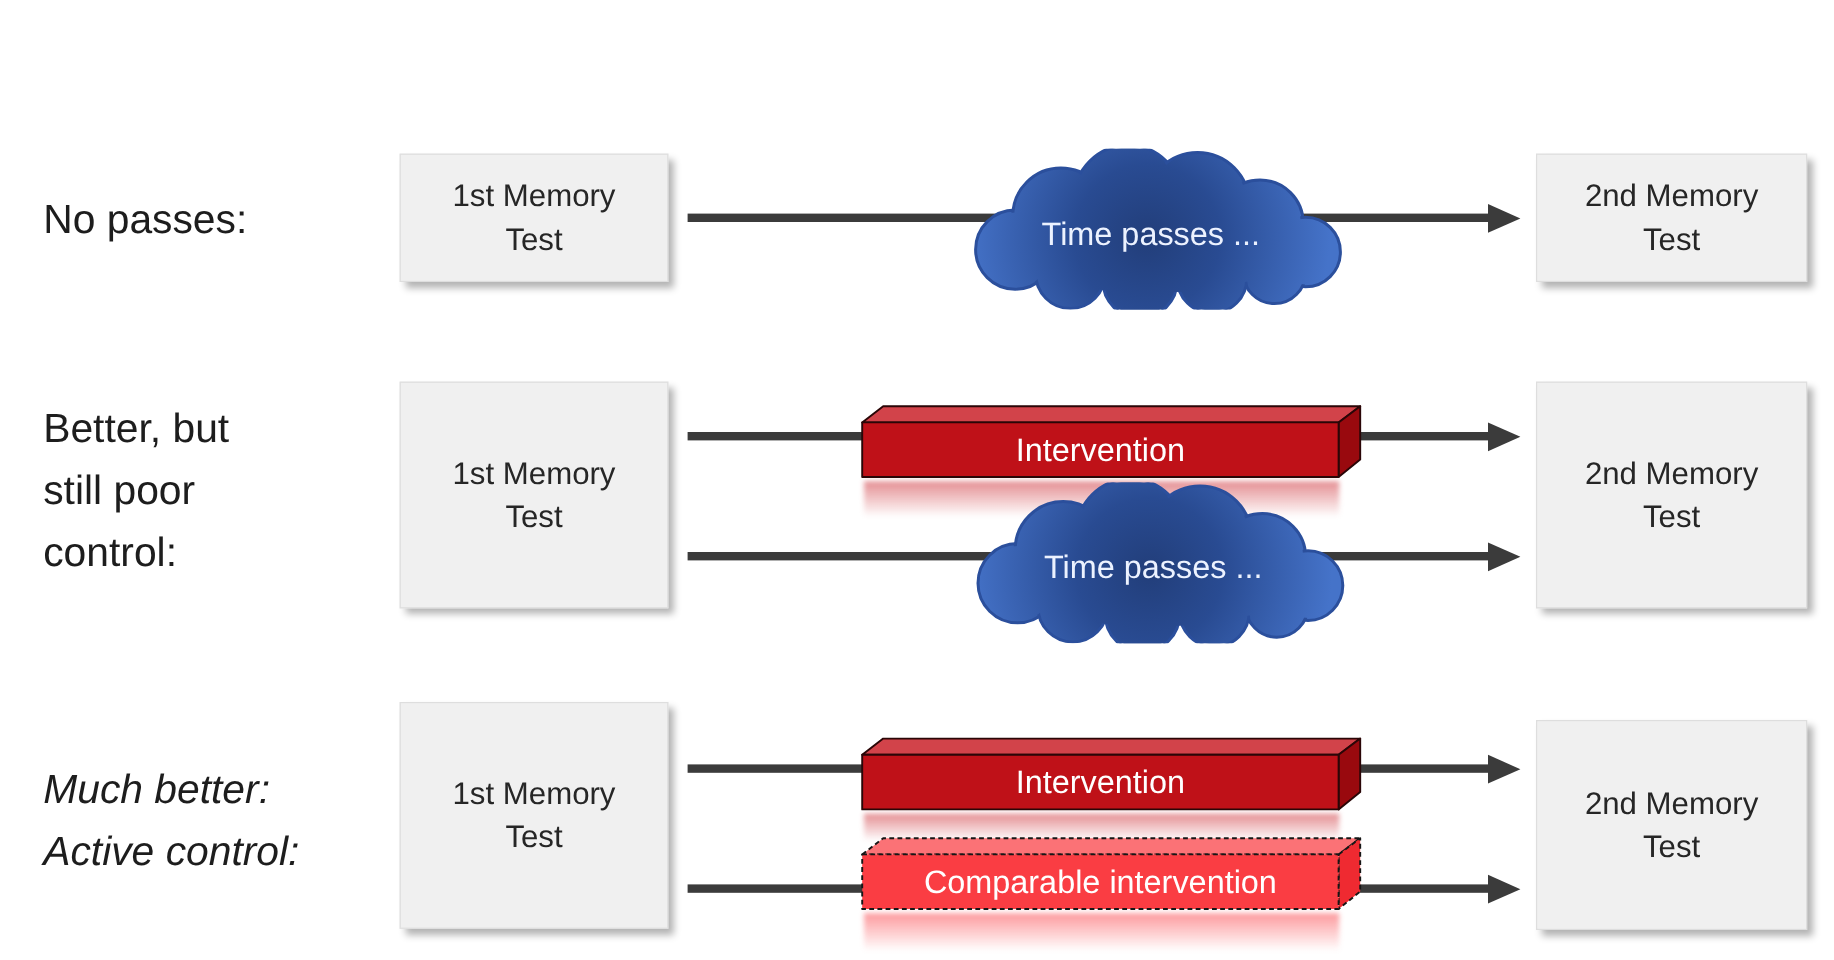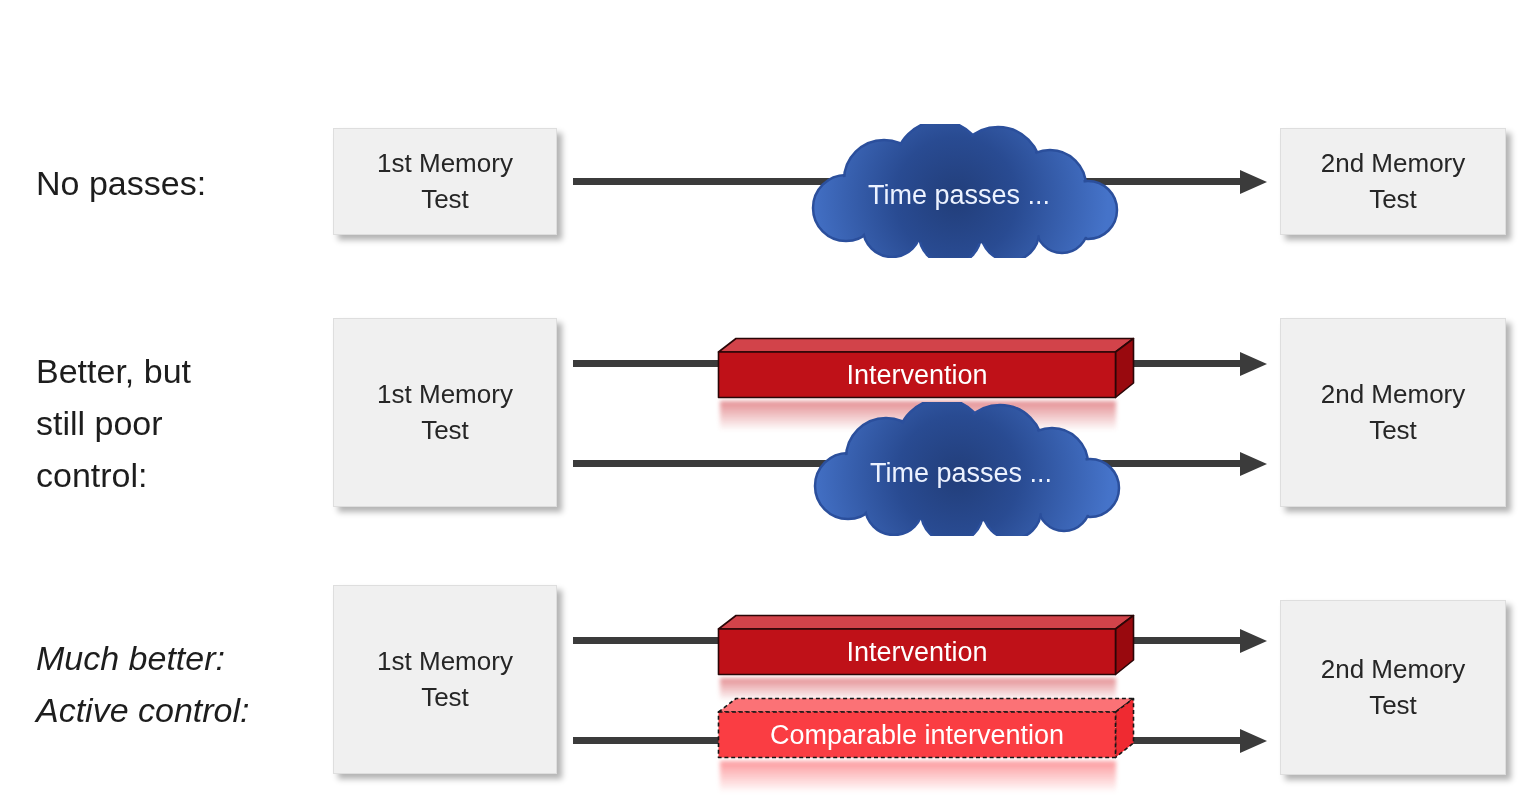--- a/index.html
+++ b/index.html
@@ -78,21 +78,21 @@
       <circle cx="104" cy="104" r="27"></circle>
         <ellipse cx="172" cy="78" rx="126" ry="42"></ellipse>
     </g>
     <text x="171" y="80" text-anchor="middle" font-size="27" fill="#ecf2ff">Time passes ...</text>
   </svg>
 
   <div class="mem-box" style="left:1280px;top:128px;width:224px;height:105px;">
     <span>2nd Memory Test</span>
   </div>
 
-  <div class="row-label" style="top:345px;">Better, but
+  <div class="row-label" style="top:331px;">Better, but
 still poor
 control:</div>
 
   <div class="mem-box" style="left:333px;top:318px;width:222px;height:187px;">
     <span>1st Memory Test</span>
   </div>
 
   <div class="arrow-line" style="left:573px;top:360px;width:669px;"></div>
   <div class="arrow-head" style="left:1240px;top:351.5px;"></div>
   <div class="arrow-line" style="left:573px;top:460px;width:669px;"></div>

